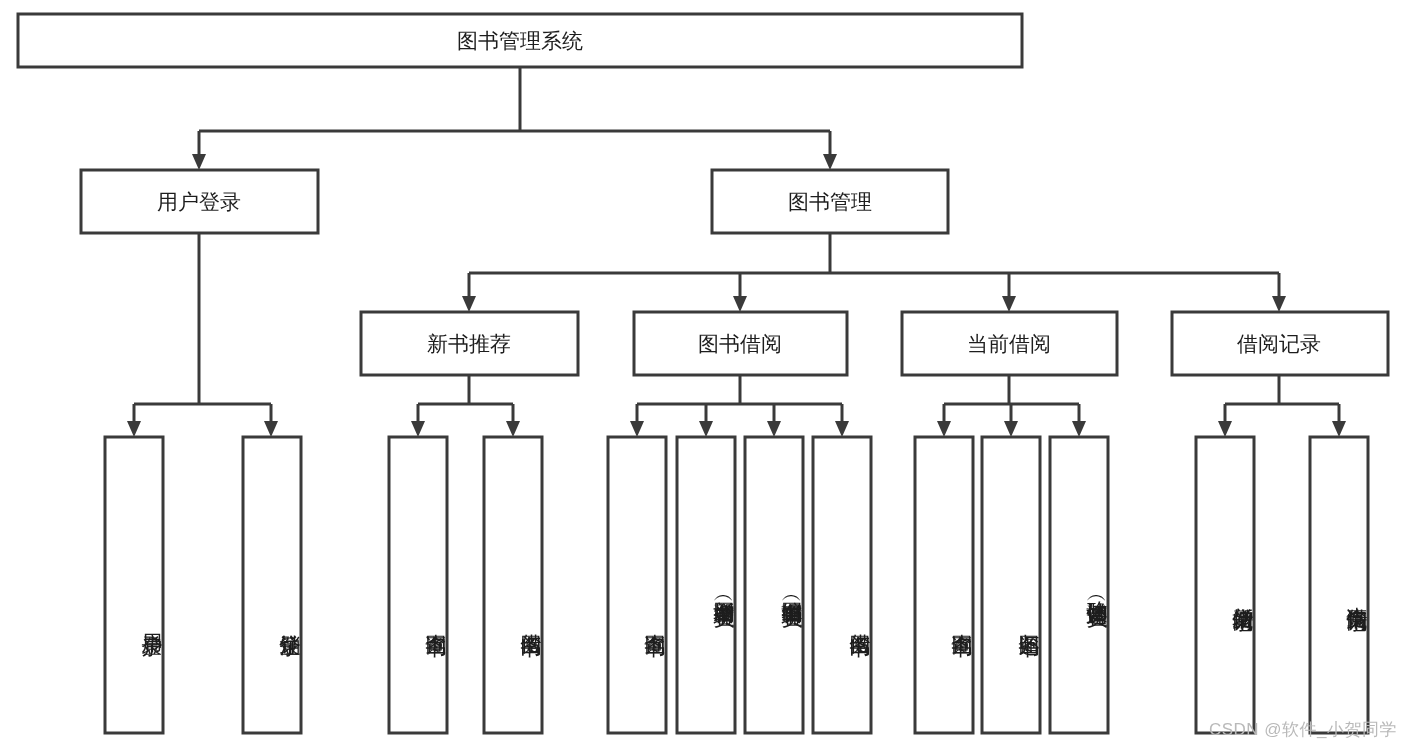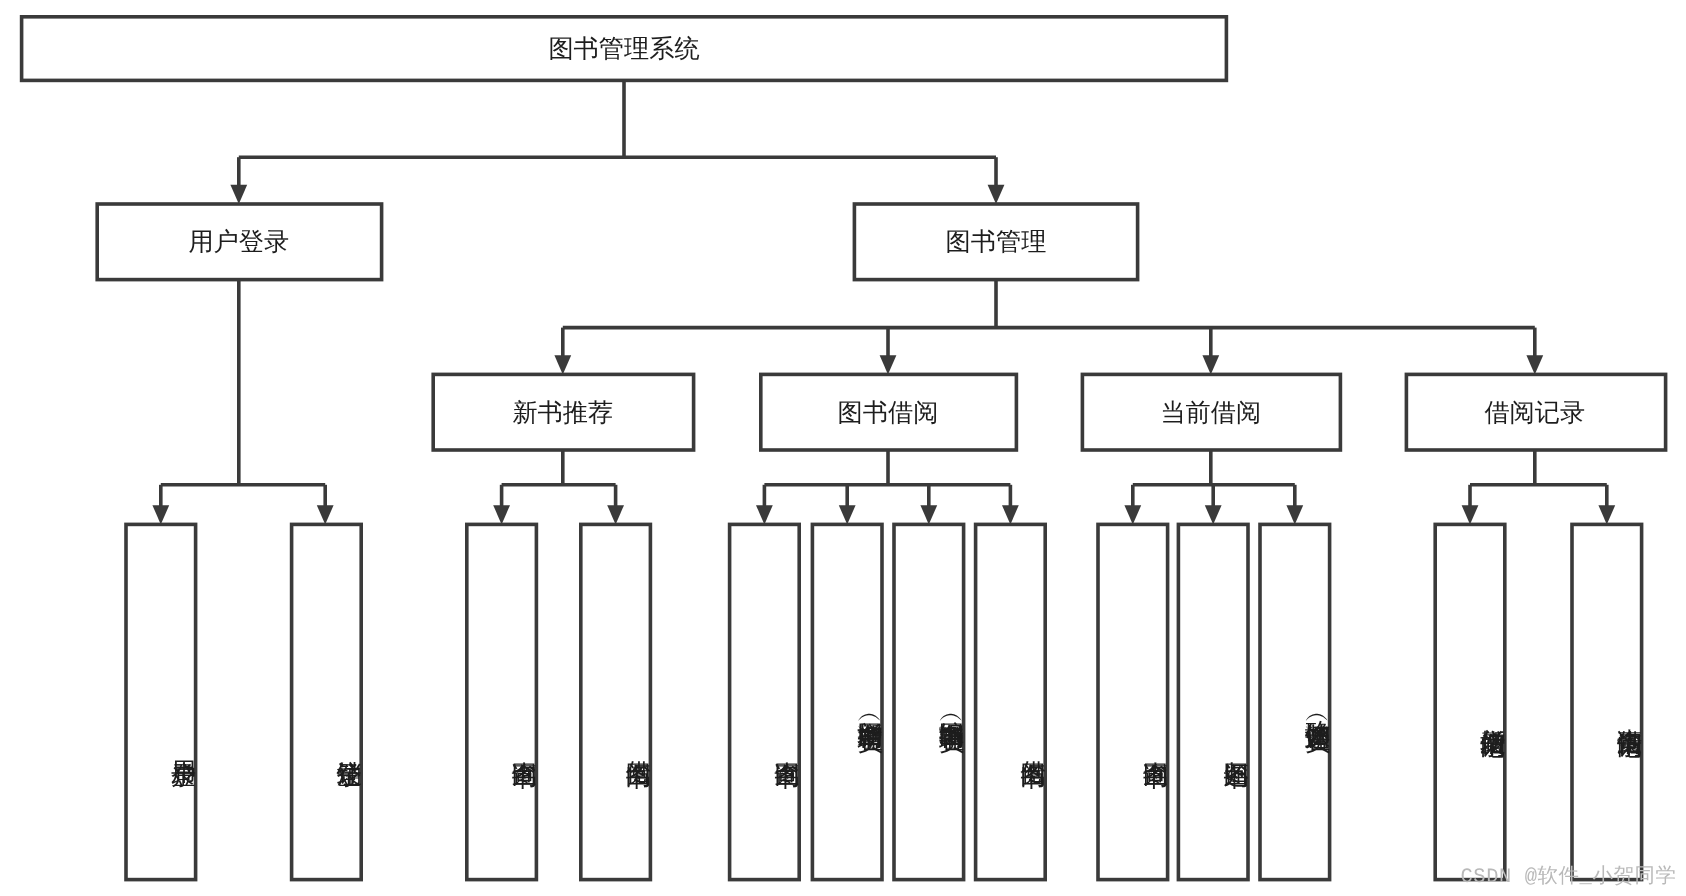--- a/index.html
+++ b/index.html
@@ -61,21 +61,21 @@
     display: flex;
     align-items: flex-start;
     justify-content: center;
     white-space: nowrap;
     pointer-events: none;
   }
   .watermark {
     position: absolute;
     right: 8px;
     bottom: 6px;
-    font-family: Liberation Mono, monospace;
+    font-family: Liberation Sans, sans-serif;
     font-size: 17px;
     color: #b9b9b9;
     letter-spacing: 0.5px;
     white-space: nowrap;
   }
 </style>
 </head>
 <body>
 
 <div id="diagram-root">

